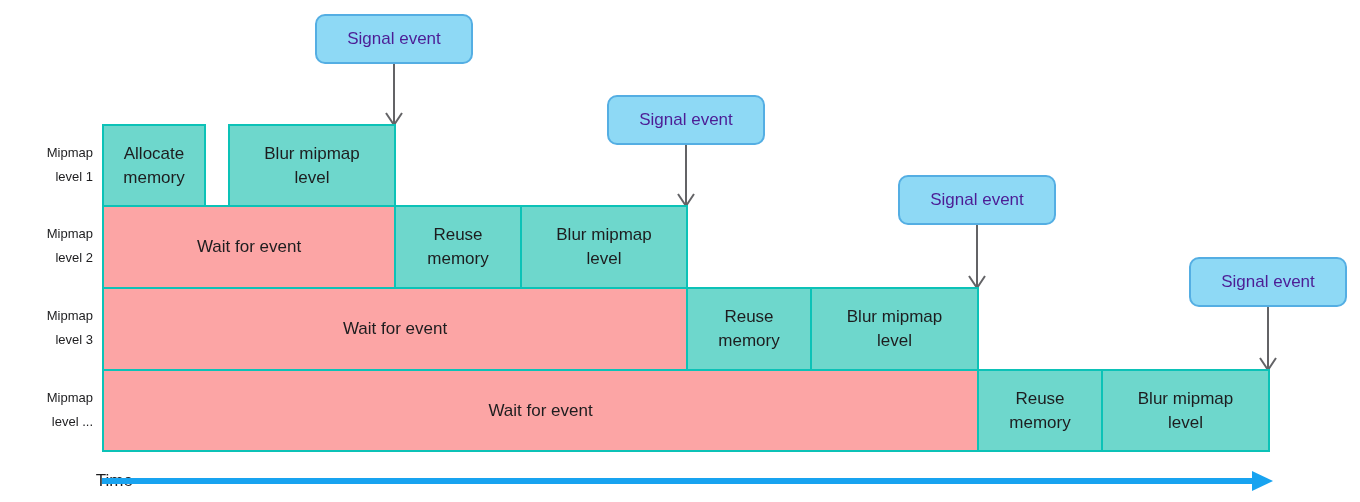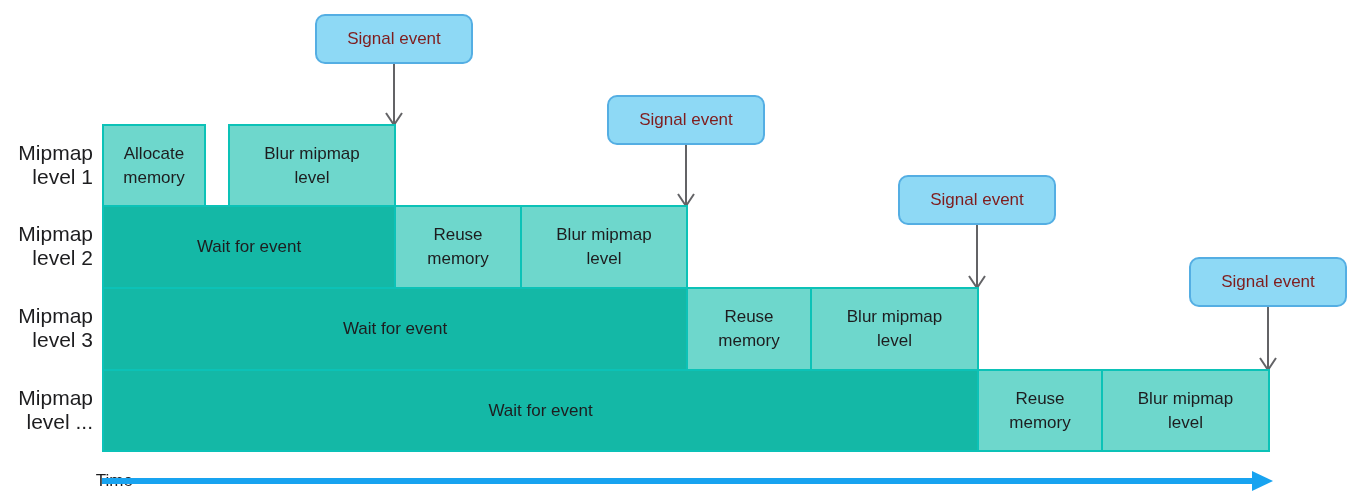--- a/index.html
+++ b/index.html
@@ -9,45 +9,45 @@
     background:#ffffff;
     font-family:"Liberation Sans","DejaVu Sans",sans-serif;
     color:#1d1d1f;
     overflow:hidden;
   }
   .row-label{
     position:absolute;
     display:flex;align-items:center;justify-content:flex-end;
     text-align:right;
     white-space:pre-line;
-    font-size:21px;line-height:24px;
+    font-size:13px;line-height:24px;
     color:#1d1d1f;
   }
   .block{
     position:absolute;
     box-sizing:border-box;
     border:2px solid #0cc2b7;
     display:flex;align-items:center;justify-content:center;
     text-align:center;
     white-space:pre-line;
     font-size:17px;line-height:24px;
     color:#1d1d1f;
   }
   .block.task{background:#6ed7cc;}
-  .block.wait{background:#14b8a6;}
+  .block.wait{background:#fca5a5;}
   .callout{
     position:absolute;
     box-sizing:border-box;
     width:158px;height:50px;
     background:#8ed9f5;
     border:2px solid #54aee3;
     border-radius:10px;
     display:flex;align-items:center;justify-content:center;
     font-size:17px;
-    color:#7f1d1d;
+    color:#4c1d95;
   }
   #arrow-layer{
     position:absolute;left:0;top:0;
     pointer-events:none;
   }
   .time-label{
     position:absolute;
     left:0;top:469px;width:93px;
     text-align:right;
     font-size:17px;line-height:24px;

